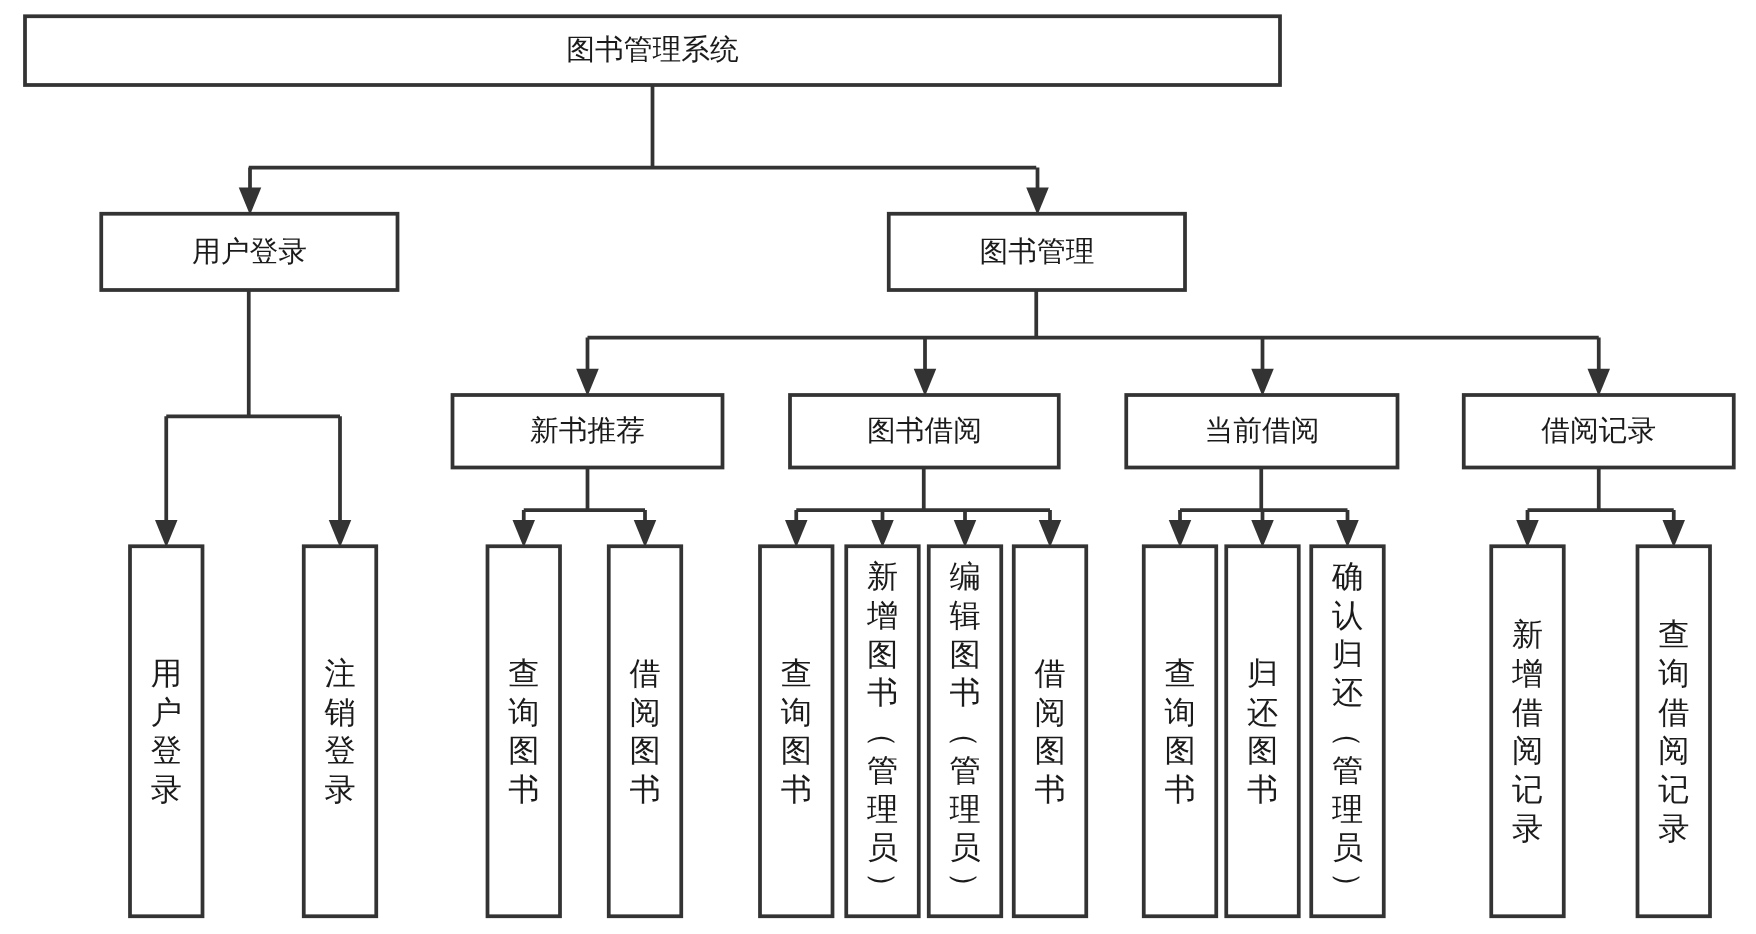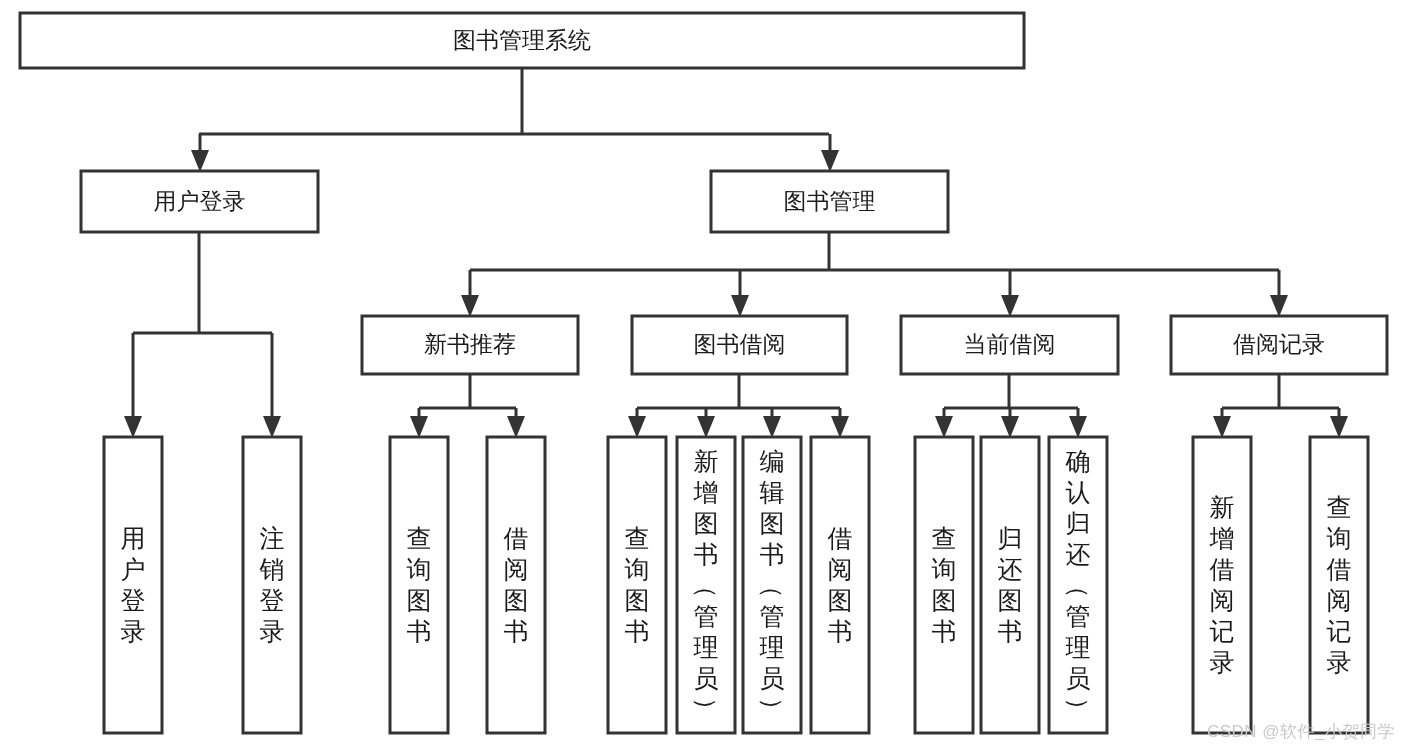--- a/index.html
+++ b/index.html
@@ -310,14 +310,13 @@
             <text x="1339" y="547.18" class="node-text-vert">询</text>
             <text x="1339" y="578.18" class="node-text-vert">借</text>
             <text x="1339" y="609.18" class="node-text-vert">阅</text>
             <text x="1339" y="640.18" class="node-text-vert">记</text>
             <text x="1339" y="671.18" class="node-text-vert">录</text>
           </g>
         </g>
       </g>
   </svg>
 
-  <div class="watermark">CSDN @软件_小贺同学</div>
 </div>
 
 </body></html>

